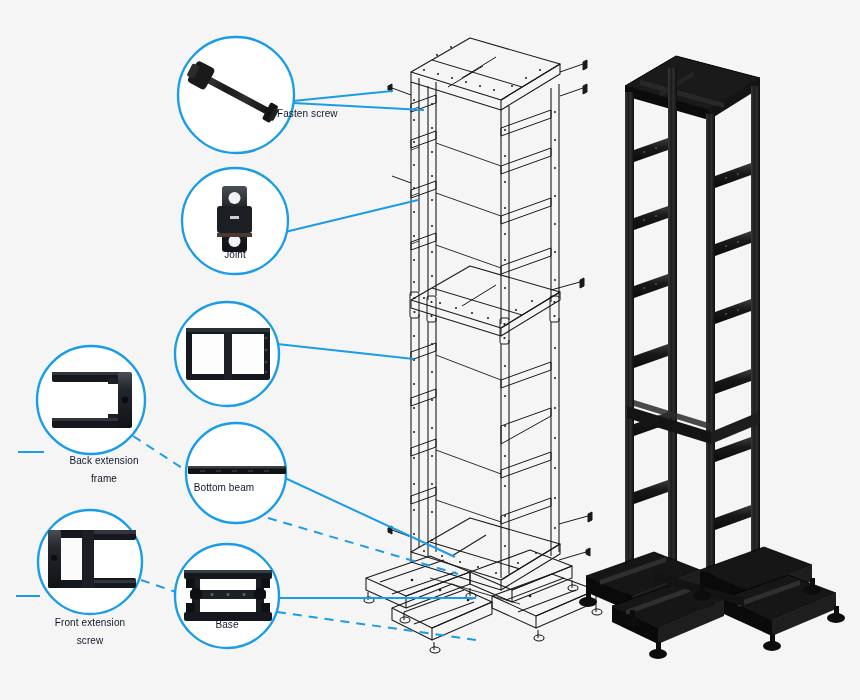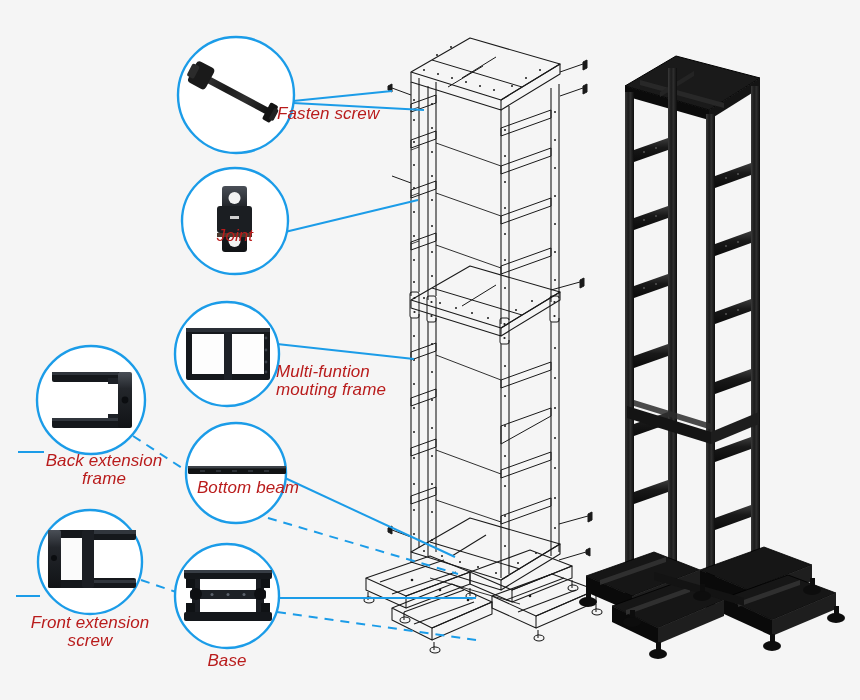--- a/index.html
+++ b/index.html
@@ -10,28 +10,27 @@
     font-family:"Liberation Sans", sans-serif;
     overflow:hidden;
     position:relative;
   }
   #stage{position:absolute;left:0;top:0;width:860px;height:700px;}
   svg.layer{position:absolute;left:0;top:0;width:860px;height:700px;}
   #art{z-index:1;}
   #callouts{z-index:3;}
   .label{
     position:absolute;
-    color:#b91c1c;
-    font-size:17px;
+    color:#0f172a;
+    font-size:10px;
     line-height:18px;
     white-space:pre-line;
     text-align:center;
     z-index:4;
     letter-spacing:.1px;
-    font-style:italic;
   }
 </style>
 </head>
 <body>
 
 <div id="stage">
 
   <svg class="layer" id="art" viewBox="0 0 860 700">
     <defs>
 
@@ -542,28 +541,26 @@
           <rect x="261" y="579" width="9" height="9"></rect>
         <rect x="186" y="603" width="9" height="9"></rect>
           <rect x="261" y="603" width="9" height="9"></rect>
       </g>
       <rect x="184" y="570" width="88" height="3" fill="#373d45"></rect>
     </g>
   </svg>
 
   <div class="label" style="left:277px;top:105px;width:160px;text-align:left;">Fasten screw</div>
 
-  <div class="label" style="left:185px;top:227px;width:100px;">Joint</div>
-
-  <div class="label" style="left:276px;top:363px;width:180px;text-align:left;">Multi-funtion
-mouting frame</div>
+  <div class="label" style="left:185px;top:246px;width:100px;">Joint</div>
+
 
   <div class="label" style="left:24px;top:452px;width:160px;">Back extension
 frame</div>
 
-  <div class="label" style="left:188px;top:479px;width:120px;">Bottom beam</div>
+  <div class="label" style="left:164px;top:479px;width:120px;">Bottom beam</div>
 
   <div class="label" style="left:10px;top:614px;width:160px;">Front extension
 screw</div>
 
-  <div class="label" style="left:177px;top:652px;width:100px;">Base</div>
+  <div class="label" style="left:177px;top:616px;width:100px;">Base</div>
 
 </div>
 
 </body></html>

